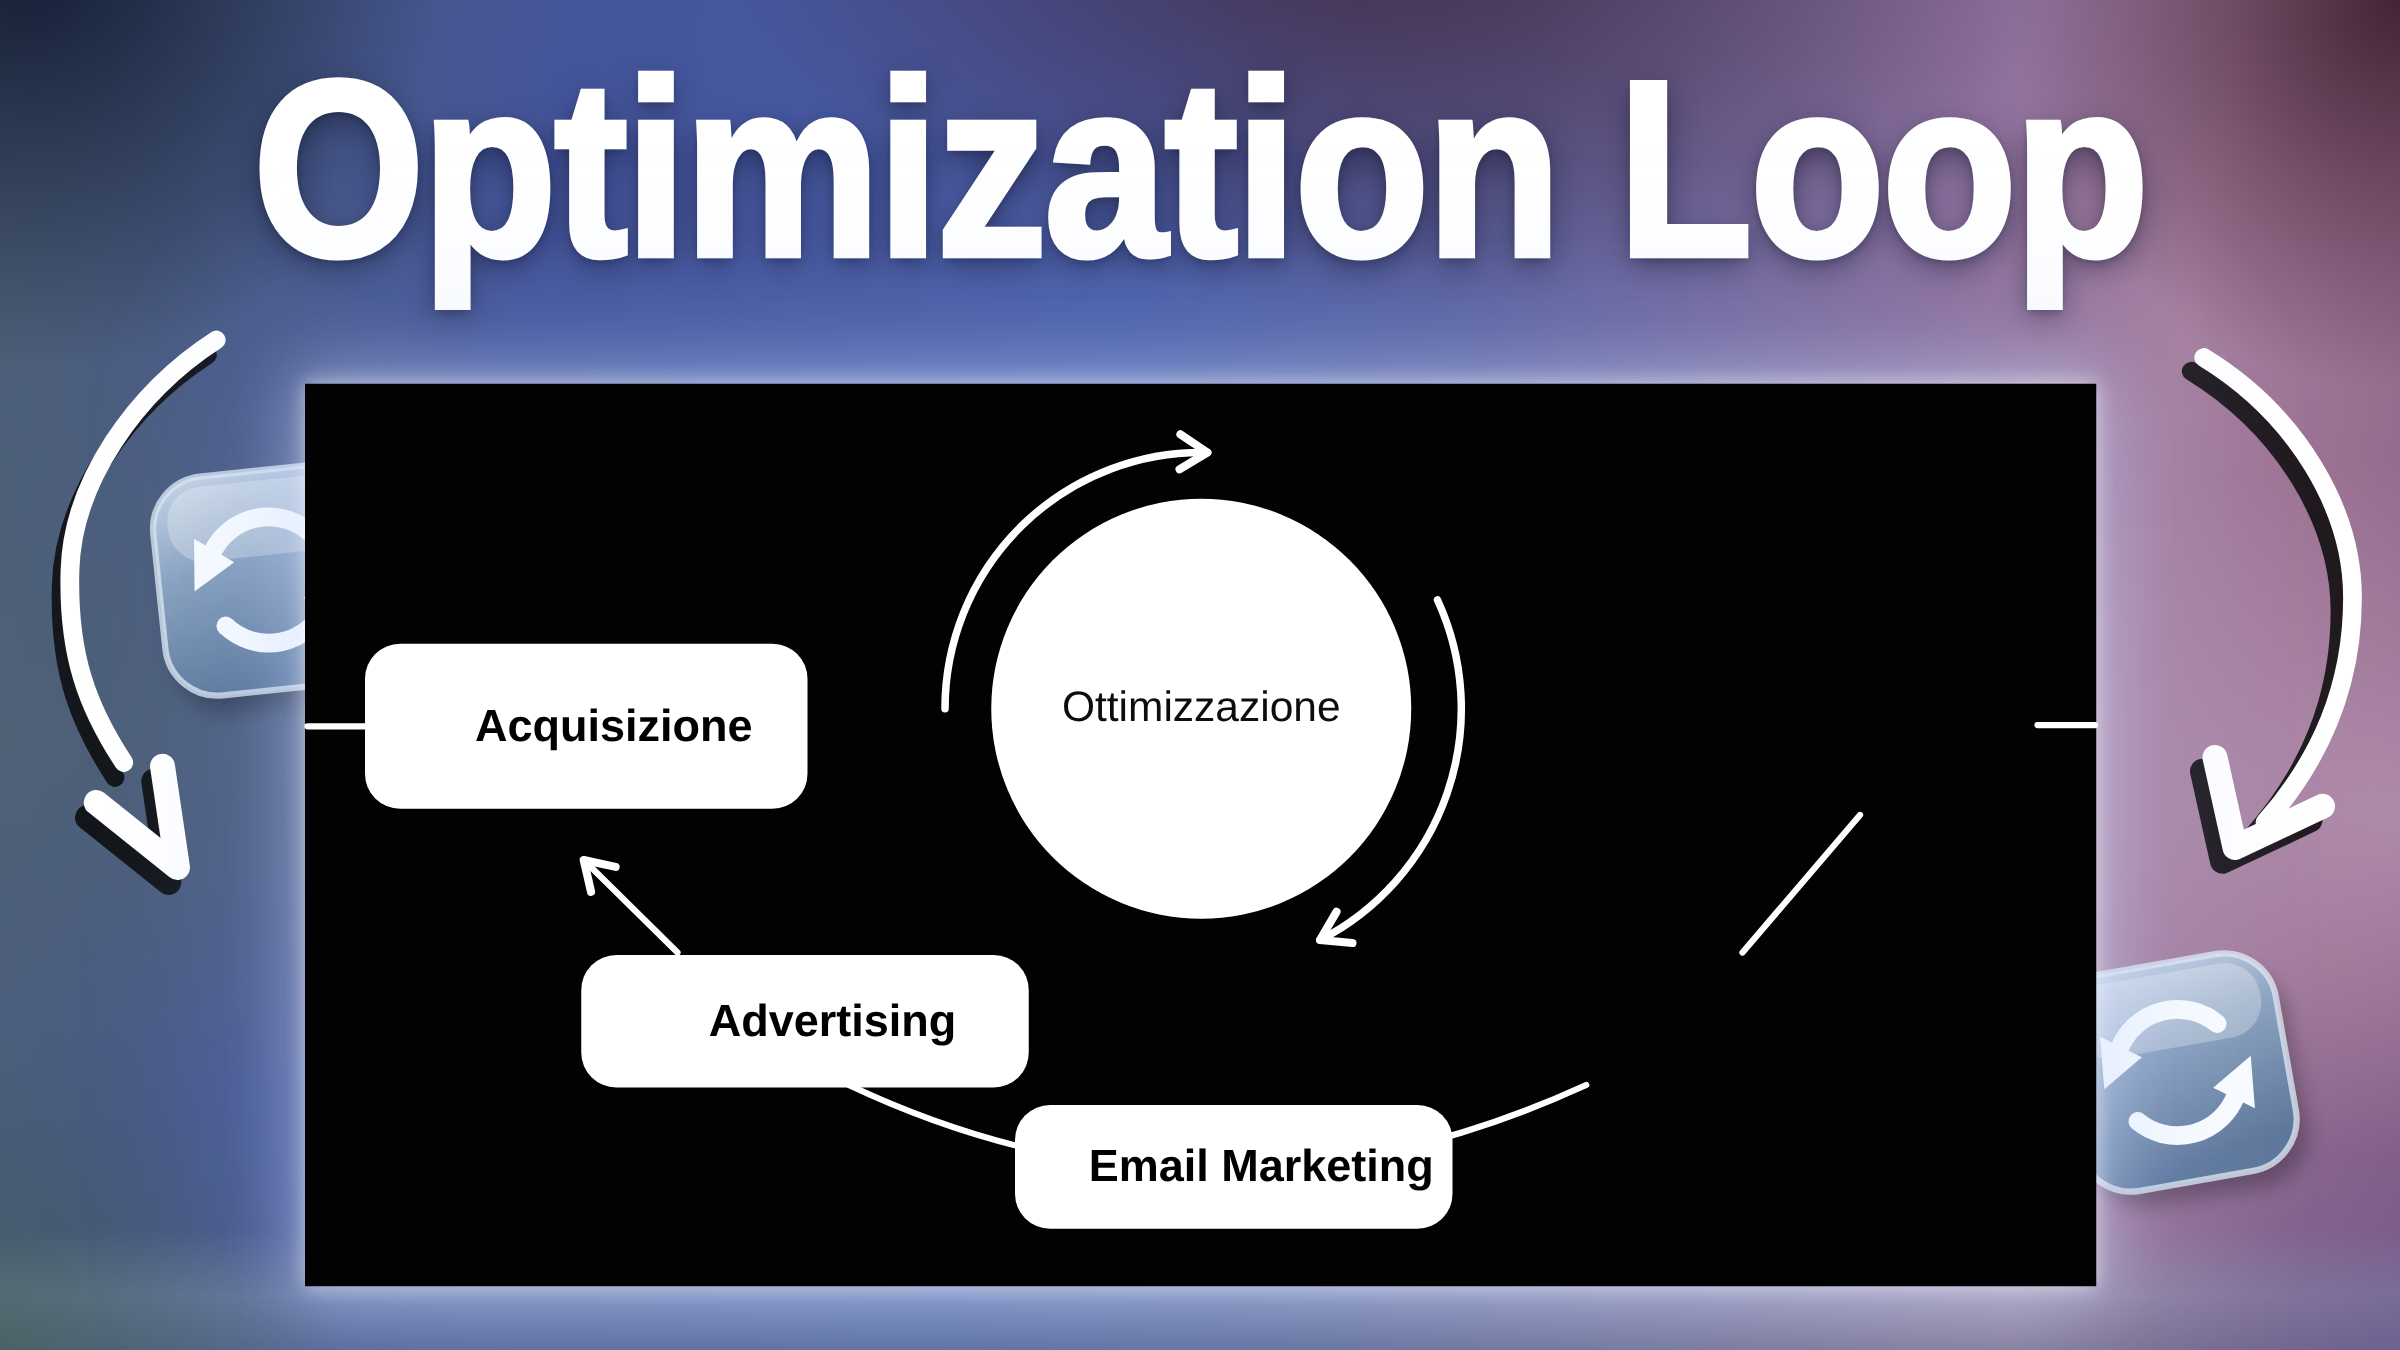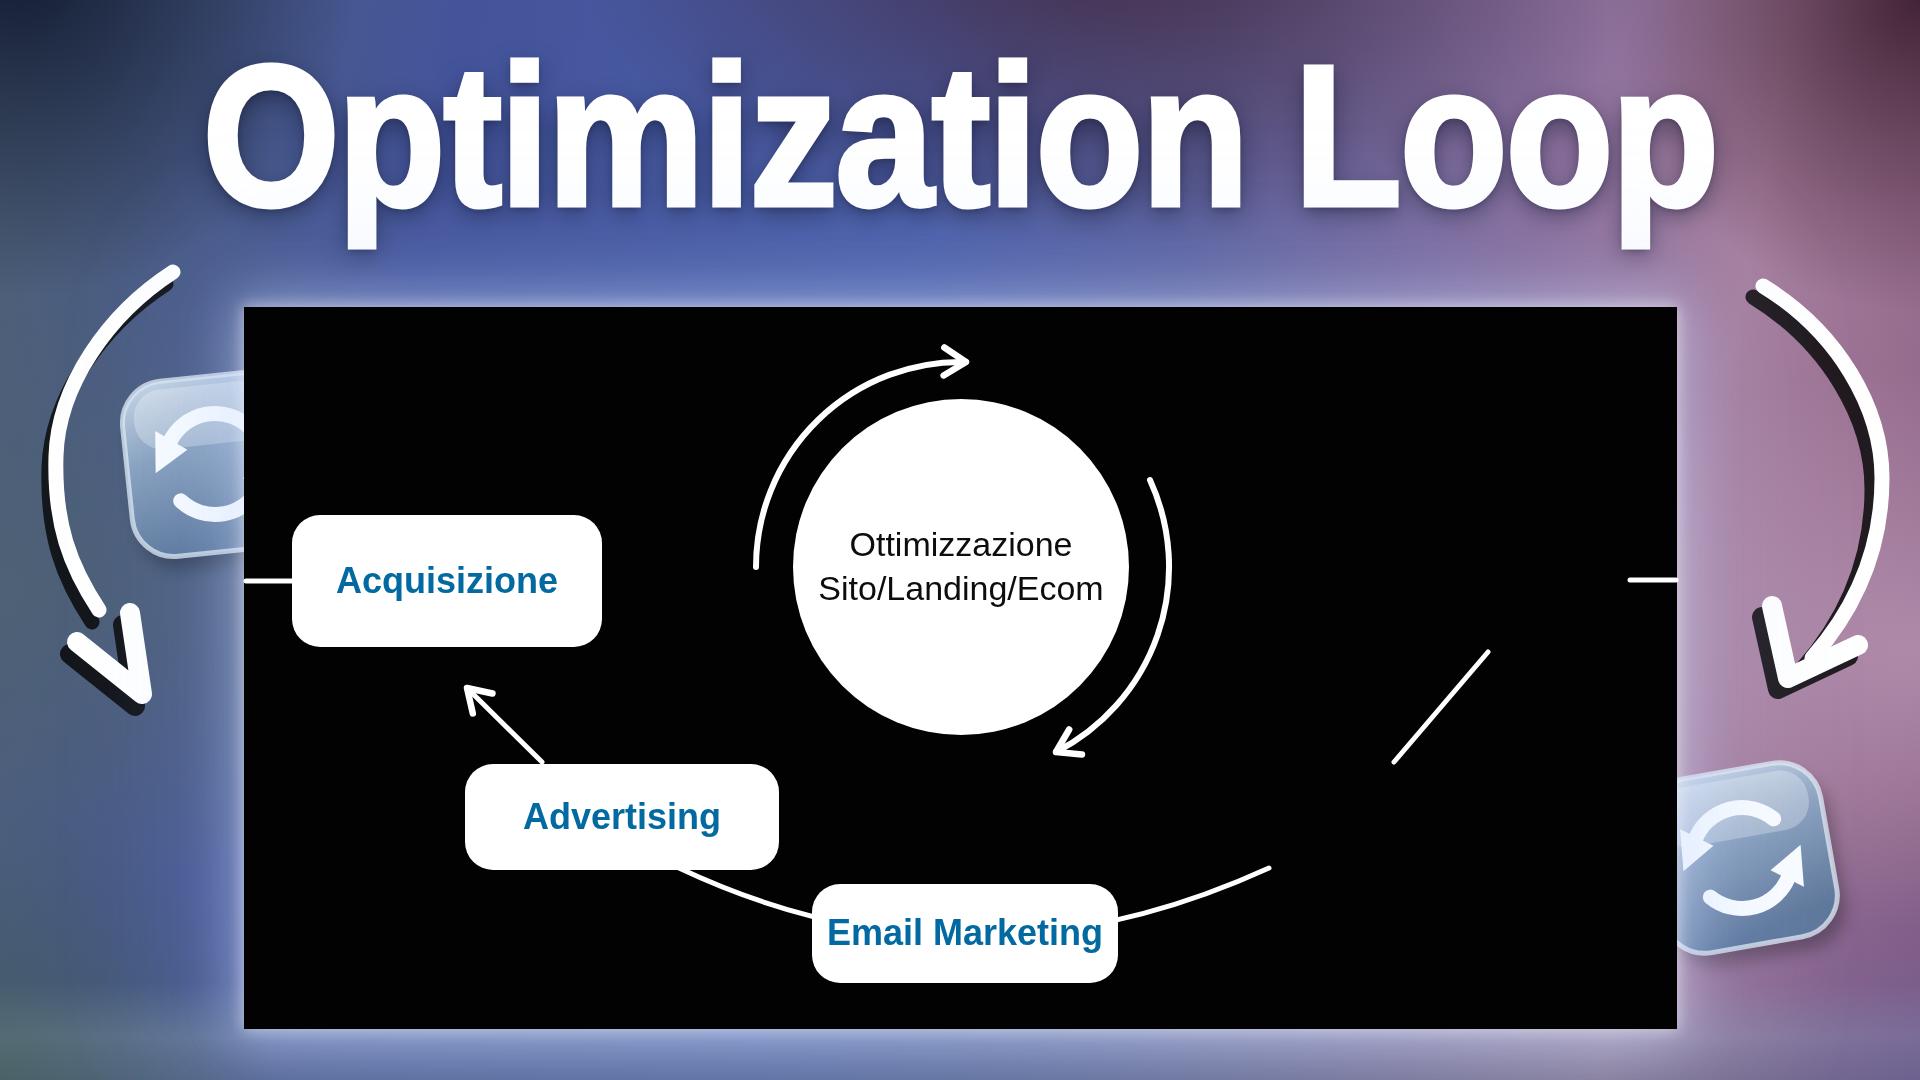--- a/index.html
+++ b/index.html
@@ -29,22 +29,23 @@
   .panel{
     position:absolute;left:244px;top:307px;width:1433px;height:722px;
     background:#020202;
     box-shadow:0 0 14px 2px rgba(255,255,255,.45),
                0 0 52px 10px rgba(214,226,255,.42),
                0 0 140px 34px rgba(160,190,255,.22);
   }
   .node{
     position:absolute;background:#fff;border-radius:28px;
     display:flex;align-items:center;justify-content:center;
-    color:#0369a1;font-weight:bold;font-size:36px;line-height:1.18;
+    color:#000000;font-weight:bold;font-size:36px;line-height:1.18;
     z-index:6;
+    padding-left:44px;
   }
   .circle{
     position:absolute;left:793px;top:399px;width:336px;height:336px;border-radius:50%;
     background:#fff;display:flex;flex-direction:column;align-items:center;justify-content:center;
     color:#0d0d0d;font-weight:normal;font-size:34px;line-height:1.28;z-index:6;text-align:left;
   }
   svg{position:absolute;left:0;top:0;}
   .z1{z-index:1}.z2{z-index:2}.z3{z-index:5}
 </style>
 </head>
@@ -125,21 +126,20 @@
       <path d="M 542 762 L 467 688" stroke-width="5" marker-end="url(#vhead)"></path>
       <path d="M 1488 652 L 1394 762" stroke-width="5"></path>
       <path d="M 679 868 Q 969 1005 1269 868" stroke-width="5"></path>
     </g>
   </svg>
 
   <div class="title">Optimization Loop</div>
 
   <div class="circle">
     <span>Ottimizzazione</span>
-    <span>Sito/Landing/Ecom</span>
   </div>
 
   <div class="node" style="left:292px;top:515px;width:310px;height:132px;">
     <span>Acquisizione</span>
   </div>
 
 
   <div class="node" style="left:465px;top:764px;width:314px;height:106px;">
     <span>Advertising</span>
   </div>

